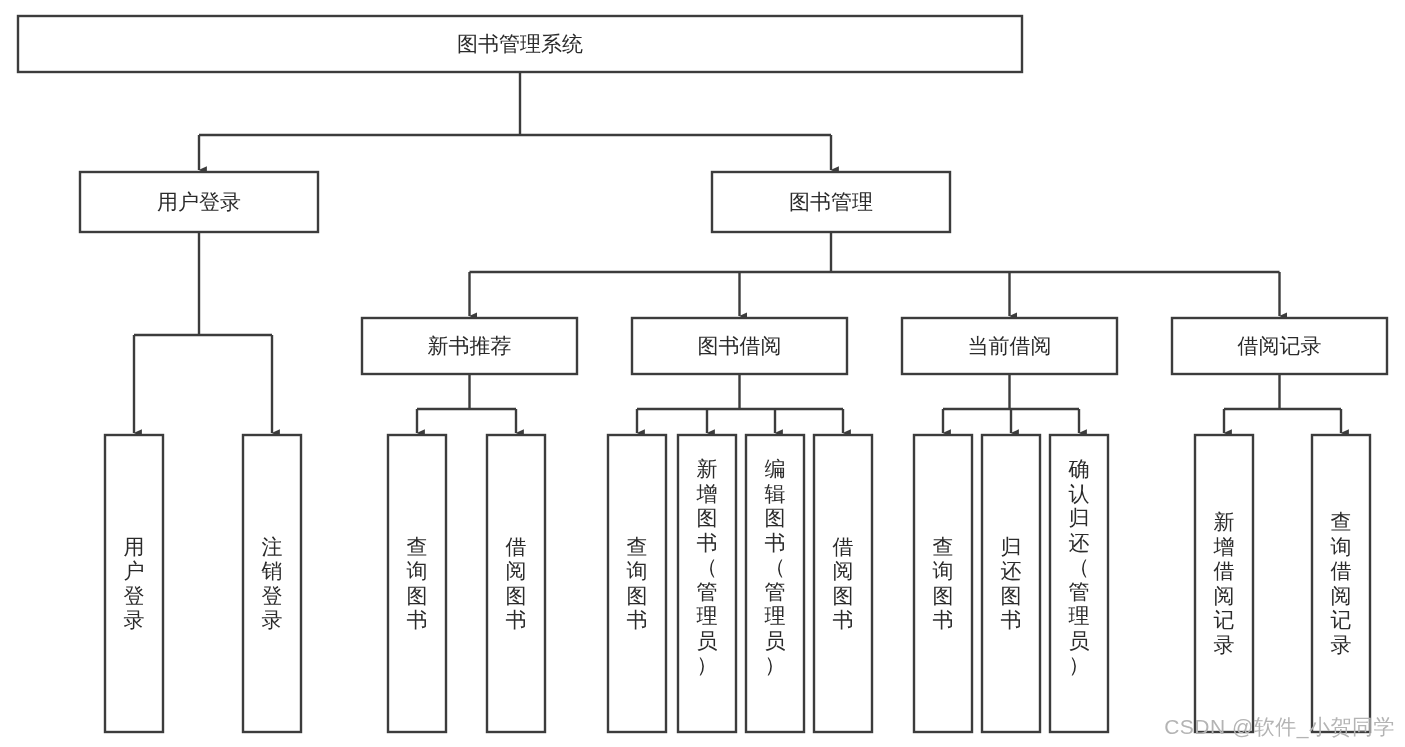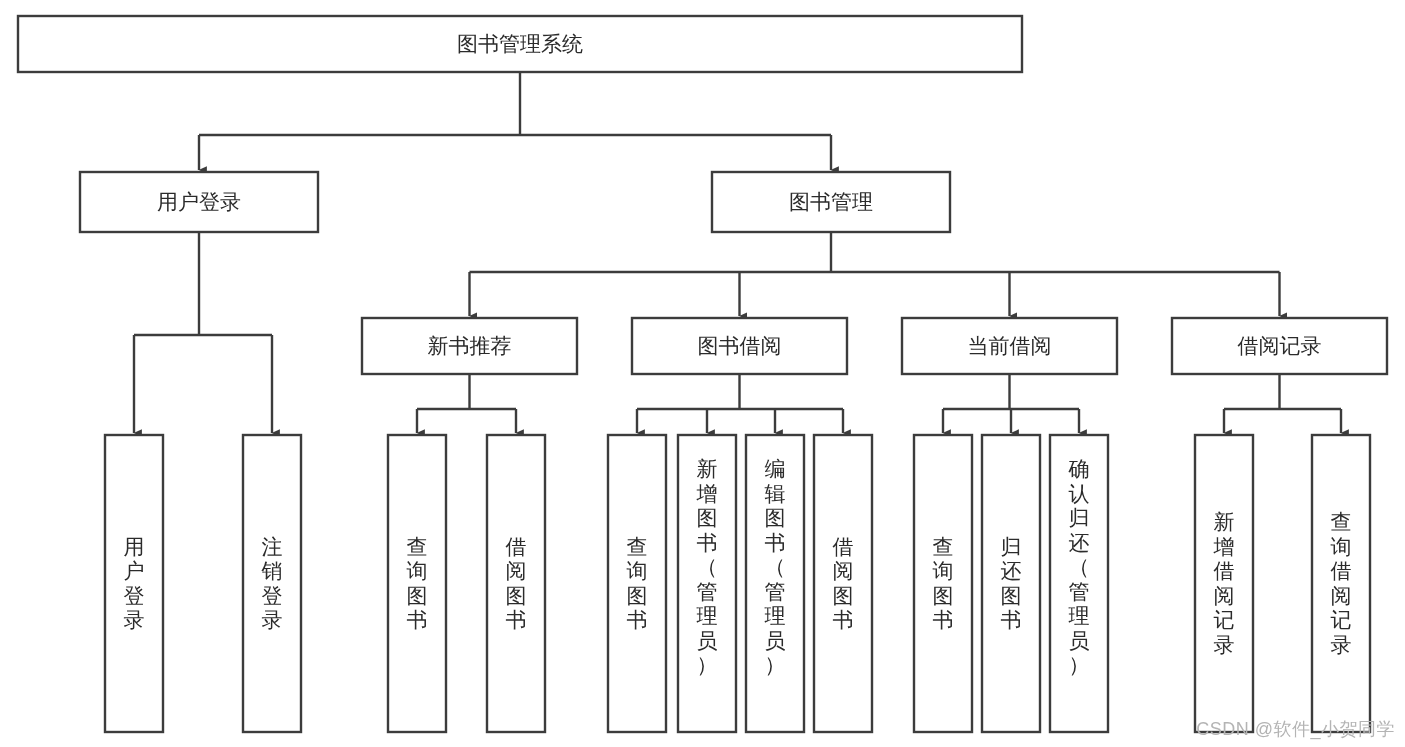--- a/index.html
+++ b/index.html
@@ -50,21 +50,21 @@
     font-family: "Liberation Sans", "DejaVu Sans", sans-serif;
     font-size: 21px;
     fill: #2b2b2b;
     text-anchor: middle;
   }
   .watermark {
     position: absolute;
     right: 10px;
     bottom: 6px;
     font-family: "Liberation Sans", "DejaVu Sans", sans-serif;
-    font-size: 18px;
+    font-size: 21px;
     color: #b4b4b4;
     white-space: nowrap;
     letter-spacing: 0.5px;
   }
 </style>
 </head>
 <body>
 
 <div id="diagram-root">
 

